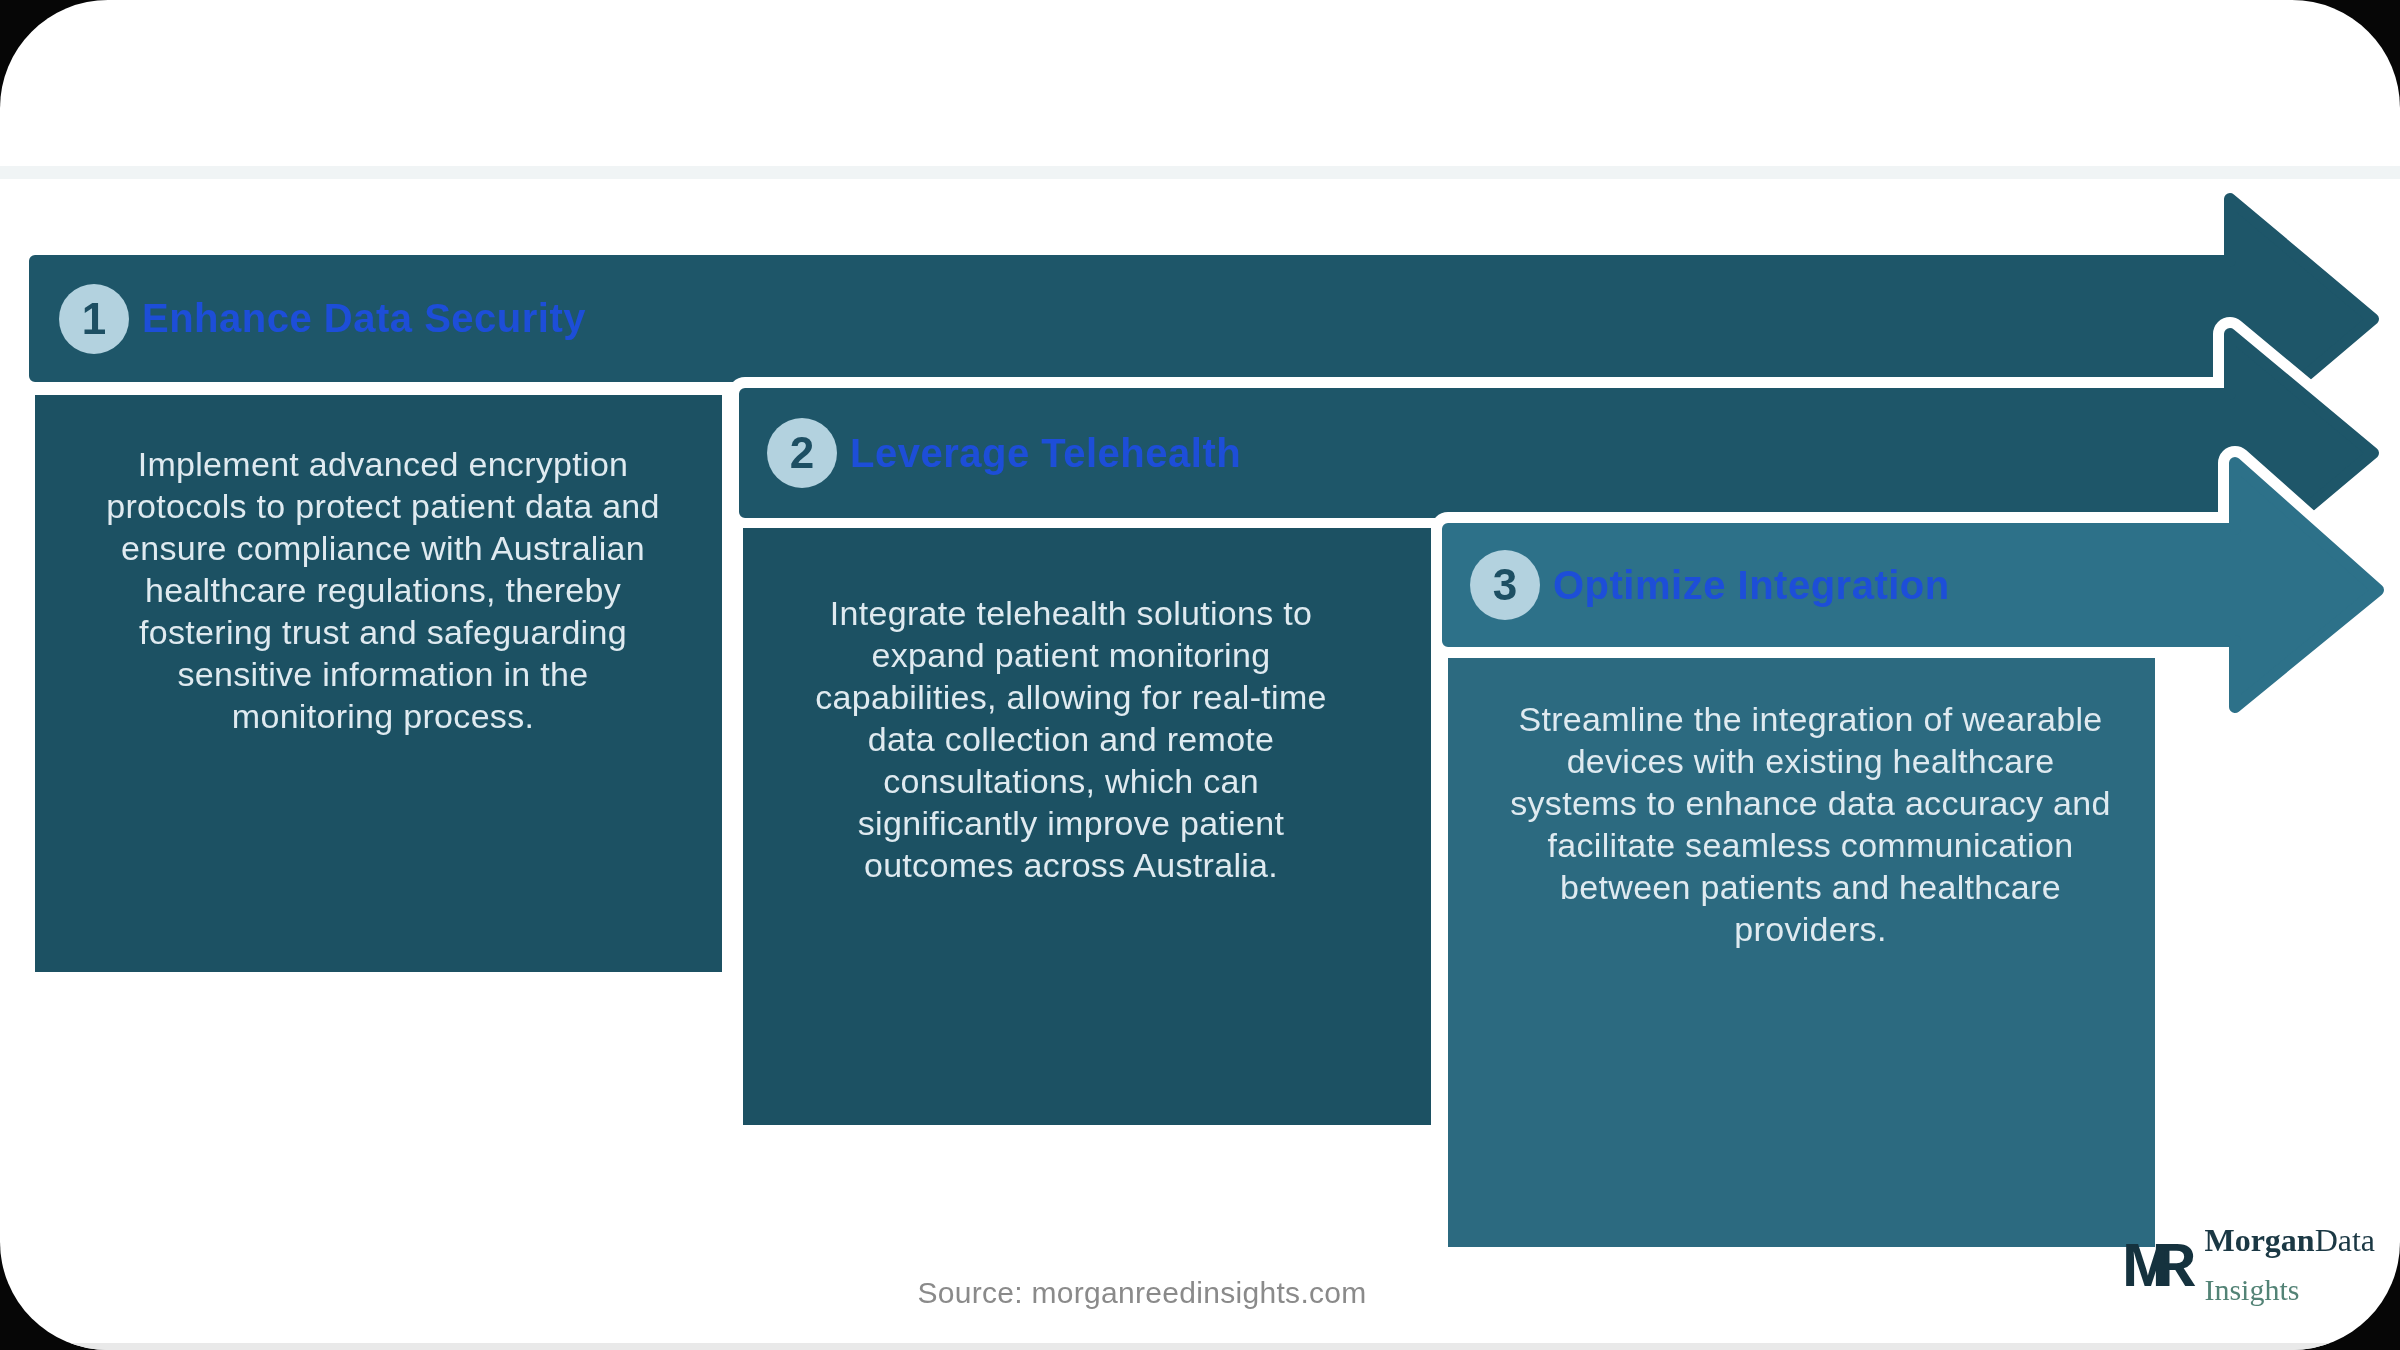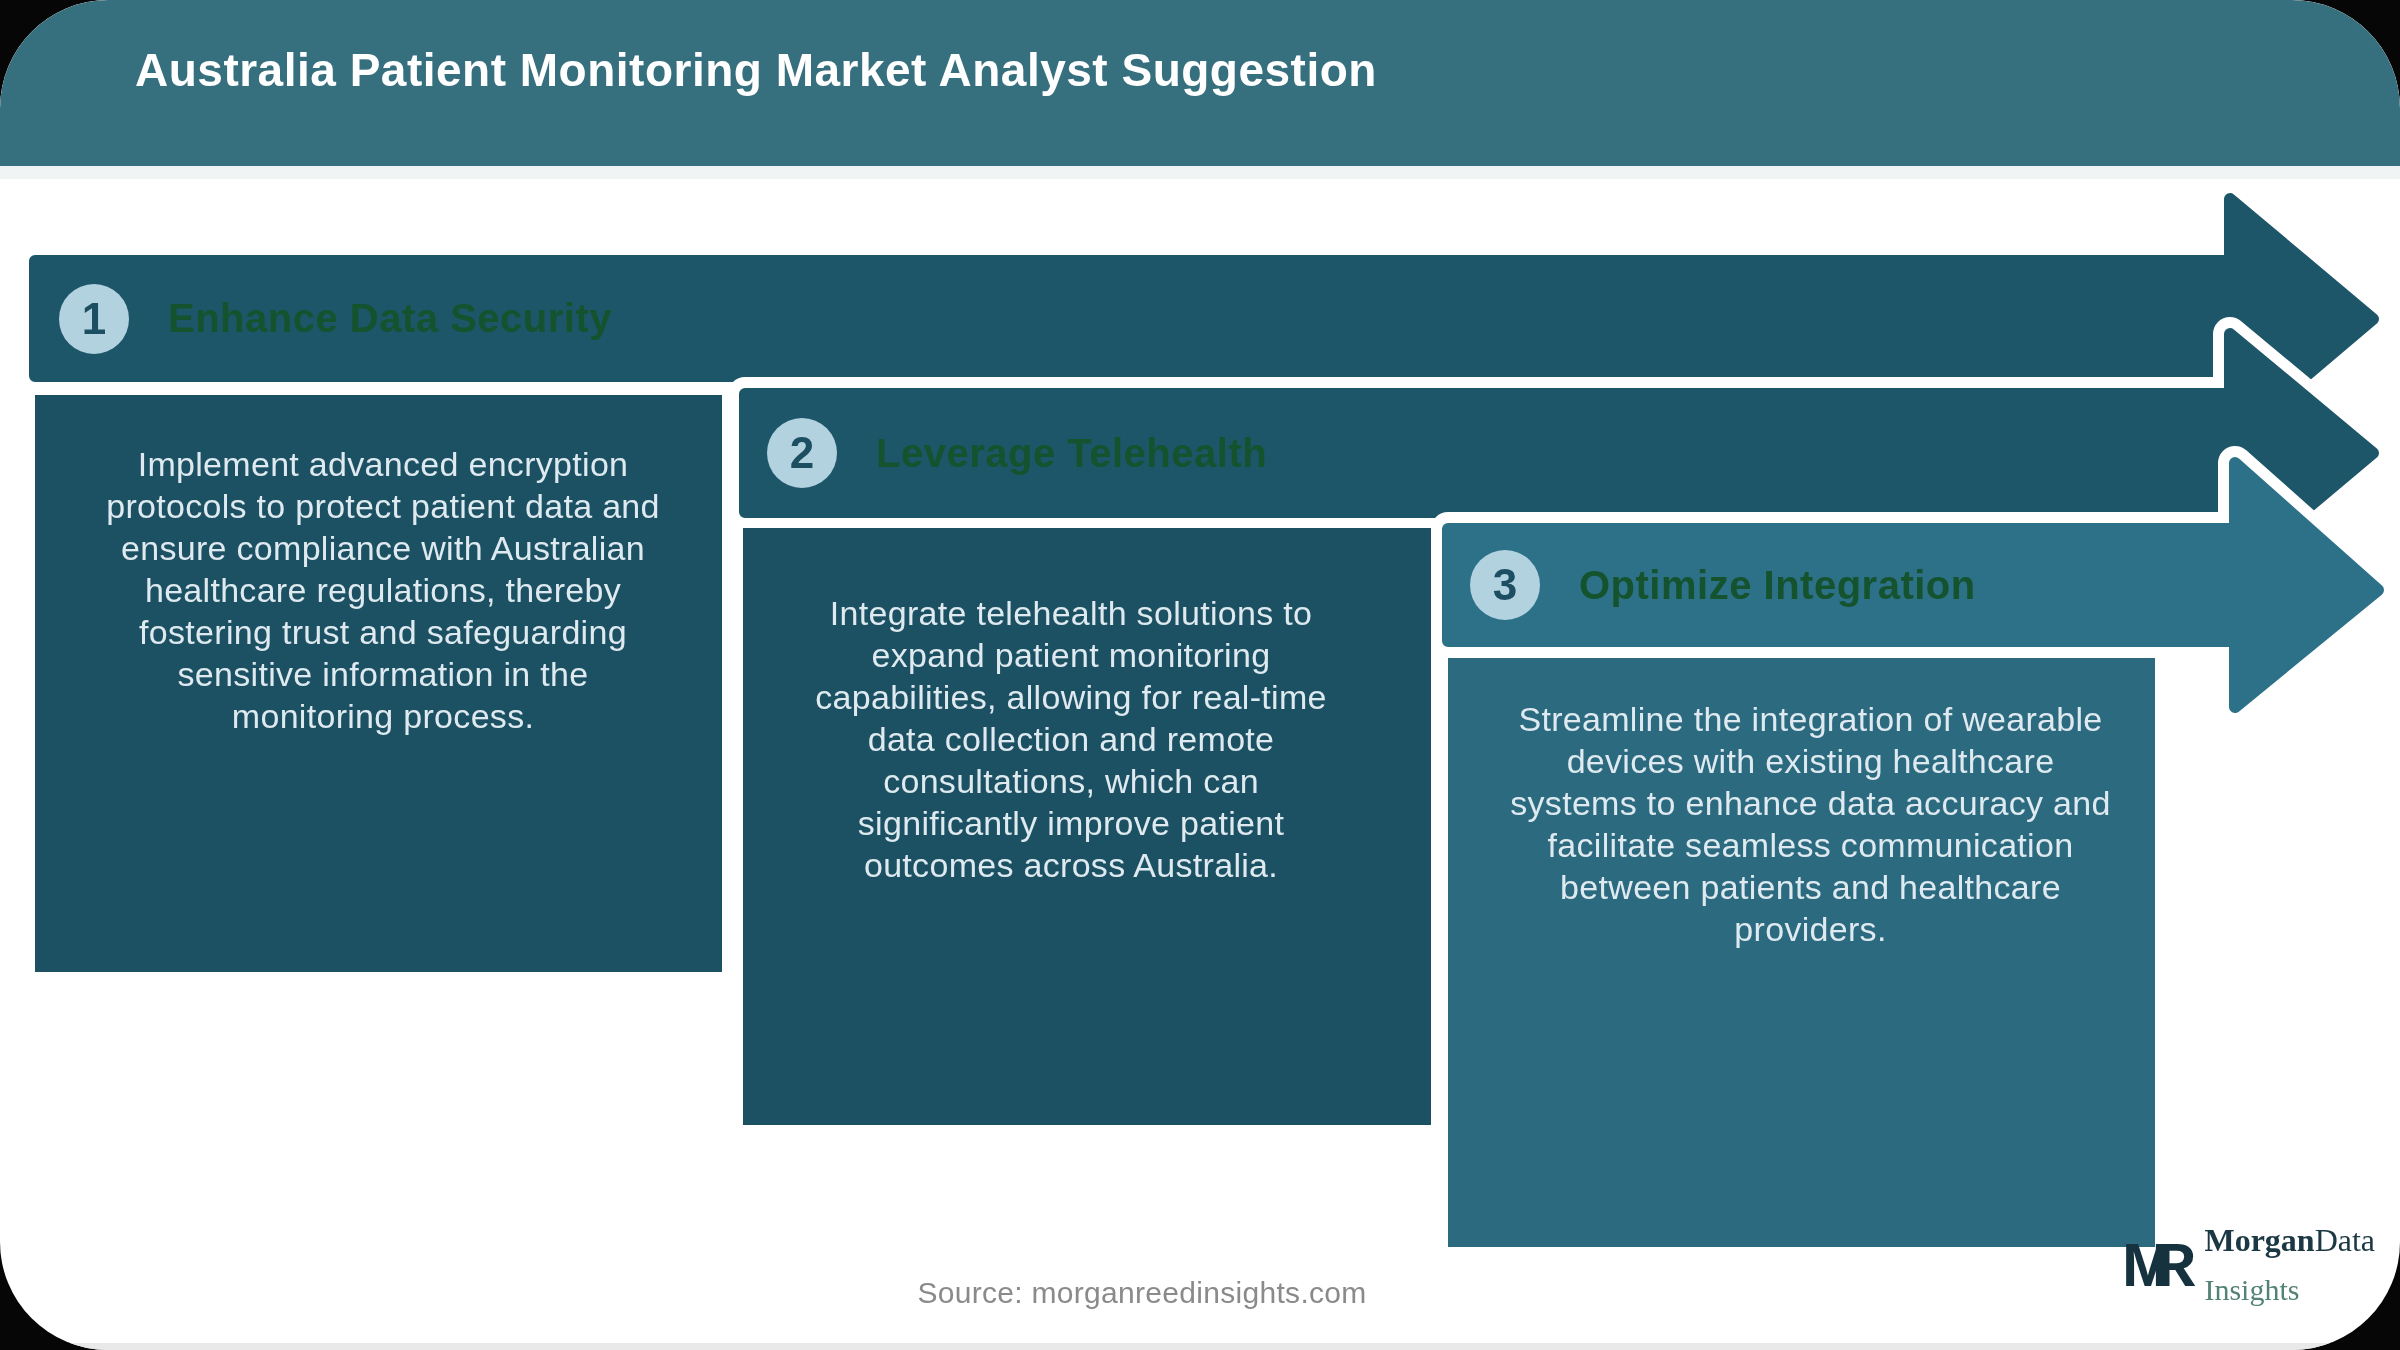--- a/index.html
+++ b/index.html
@@ -36,21 +36,21 @@
   .af{stroke-linejoin:round;stroke-width:12;}
   .a12{fill:var(--bar12);stroke:var(--bar12);}
   .a3{fill:var(--bar3);stroke:var(--bar3);}
   
   .step-bar{position:absolute;display:flex;align-items:center;pointer-events:none;}
   .step-bar .num{
     width:70px;height:70px;border-radius:50%;background:var(--circle-bg);
     color:var(--circle-num);font-size:44px;font-weight:bold;
     display:flex;align-items:center;justify-content:center;flex:0 0 auto;
   }
-  .step-bar .label{color:#14532d;font-size:40px;font-weight:bold;letter-spacing:.5px;margin-left:39px;white-space:nowrap;}
+  .step-bar .label{color:#1d4ed8;font-size:40px;font-weight:bold;letter-spacing:.5px;margin-left:13px;white-space:nowrap;}
   #bar1{left:35px;top:261px;width:2195px;height:115px;padding-left:24px;}
   #bar2{left:745px;top:394px;width:1485px;height:118px;padding-left:22px;}
   #bar3{left:1448px;top:529px;width:787px;height:112px;padding-left:22px;}
   
   .desc{position:absolute;color:var(--box-text);font-size:34px;line-height:42px;letter-spacing:.3px;text-align:center;}
   #box1{left:35px;top:395px;width:687px;height:577px;background:var(--box12);padding:48px 55px 0 64px;}
   #box2{left:743px;top:528px;width:688px;height:597px;background:var(--box12);padding:64px 90px 0 58px;}
   #box3{left:1448px;top:658px;width:707px;height:589px;background:var(--box3);padding:40px 42px 0 60px;}
   
   .source{position:absolute;left:0;top:1276px;width:2284px;text-align:center;
@@ -62,23 +62,20 @@
   .logo-line1{font-size:32px;color:#1b3844;}
   .logo-line1 .bold{font-weight:bold;}
   .logo-line2{font-size:30px;color:var(--logo-teal);margin-top:19px;}
   .bottom-strip{position:absolute;left:0;bottom:0;width:2400px;height:7px;background:#e9e9e9;}
 </style>
 </head>
 <body>
 
 <div class="canvas">
 
-  <div class="header">
-    <div class="header-title">Australia Patient Monitoring Market Analyst Suggestion</div>
-  </div>
   <div class="header-under"></div>
 
   <svg class="arrows" viewBox="0 0 2400 1350">
     <path class="halo" d="M 35 261 L 2230 261 L 2230 199 L 2373 319 L 2230 440 L 2230 376 L 35 376 Z"></path>
     <path class="af a12" d="M 35 261 L 2230 261 L 2230 199 L 2373 319 L 2230 440 L 2230 376 L 35 376 Z"></path>
 
     <path class="halo" d="M 745 394 L 2230 394 L 2230 334 L 2373 453 L 2230 573 L 2230 512 L 745 512 Z"></path>
     <path class="af a12" d="M 745 394 L 2230 394 L 2230 334 L 2373 453 L 2230 573 L 2230 512 L 745 512 Z"></path>
 
     <path class="halo" d="M 1448 529 L 2235 529 L 2235 463 L 2378 590 L 2235 707 L 2235 641 L 1448 641 Z"></path>

